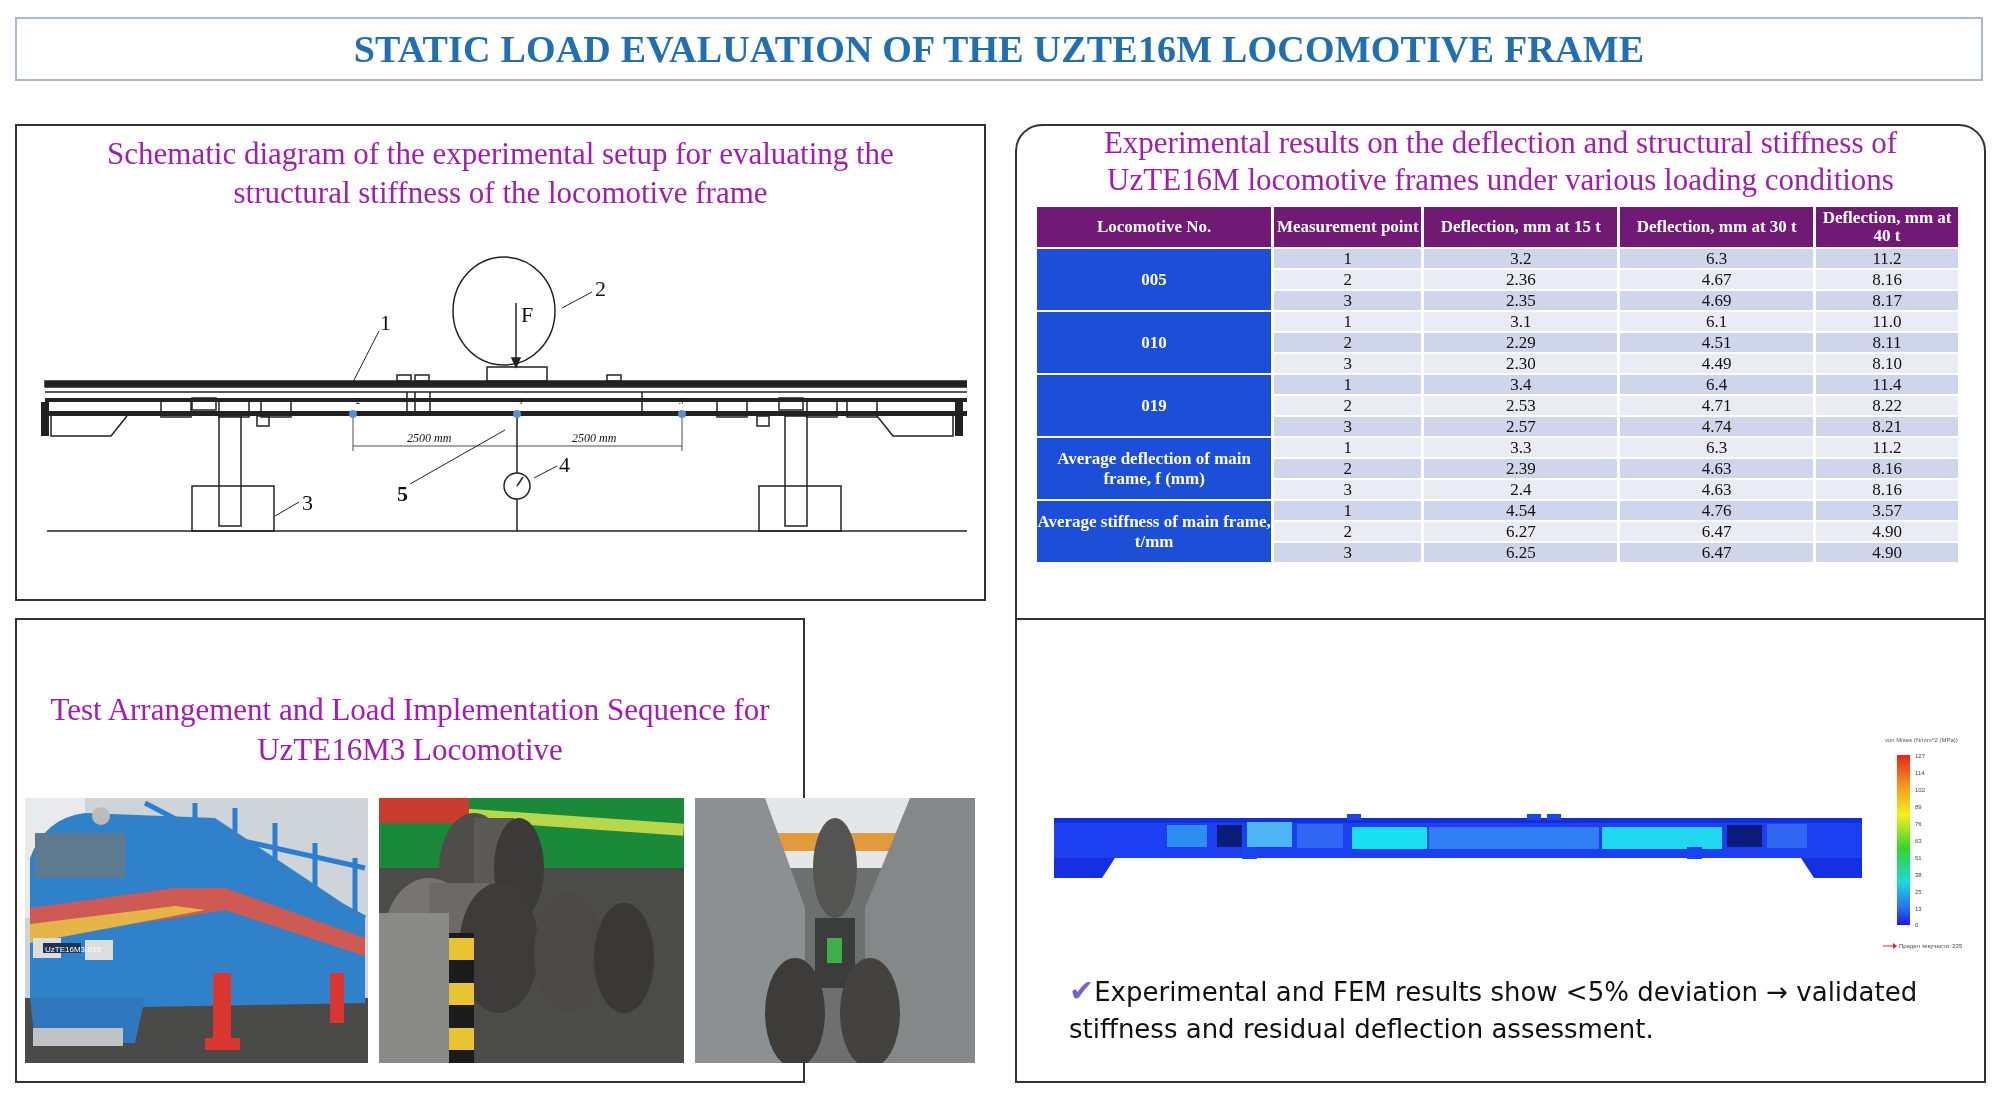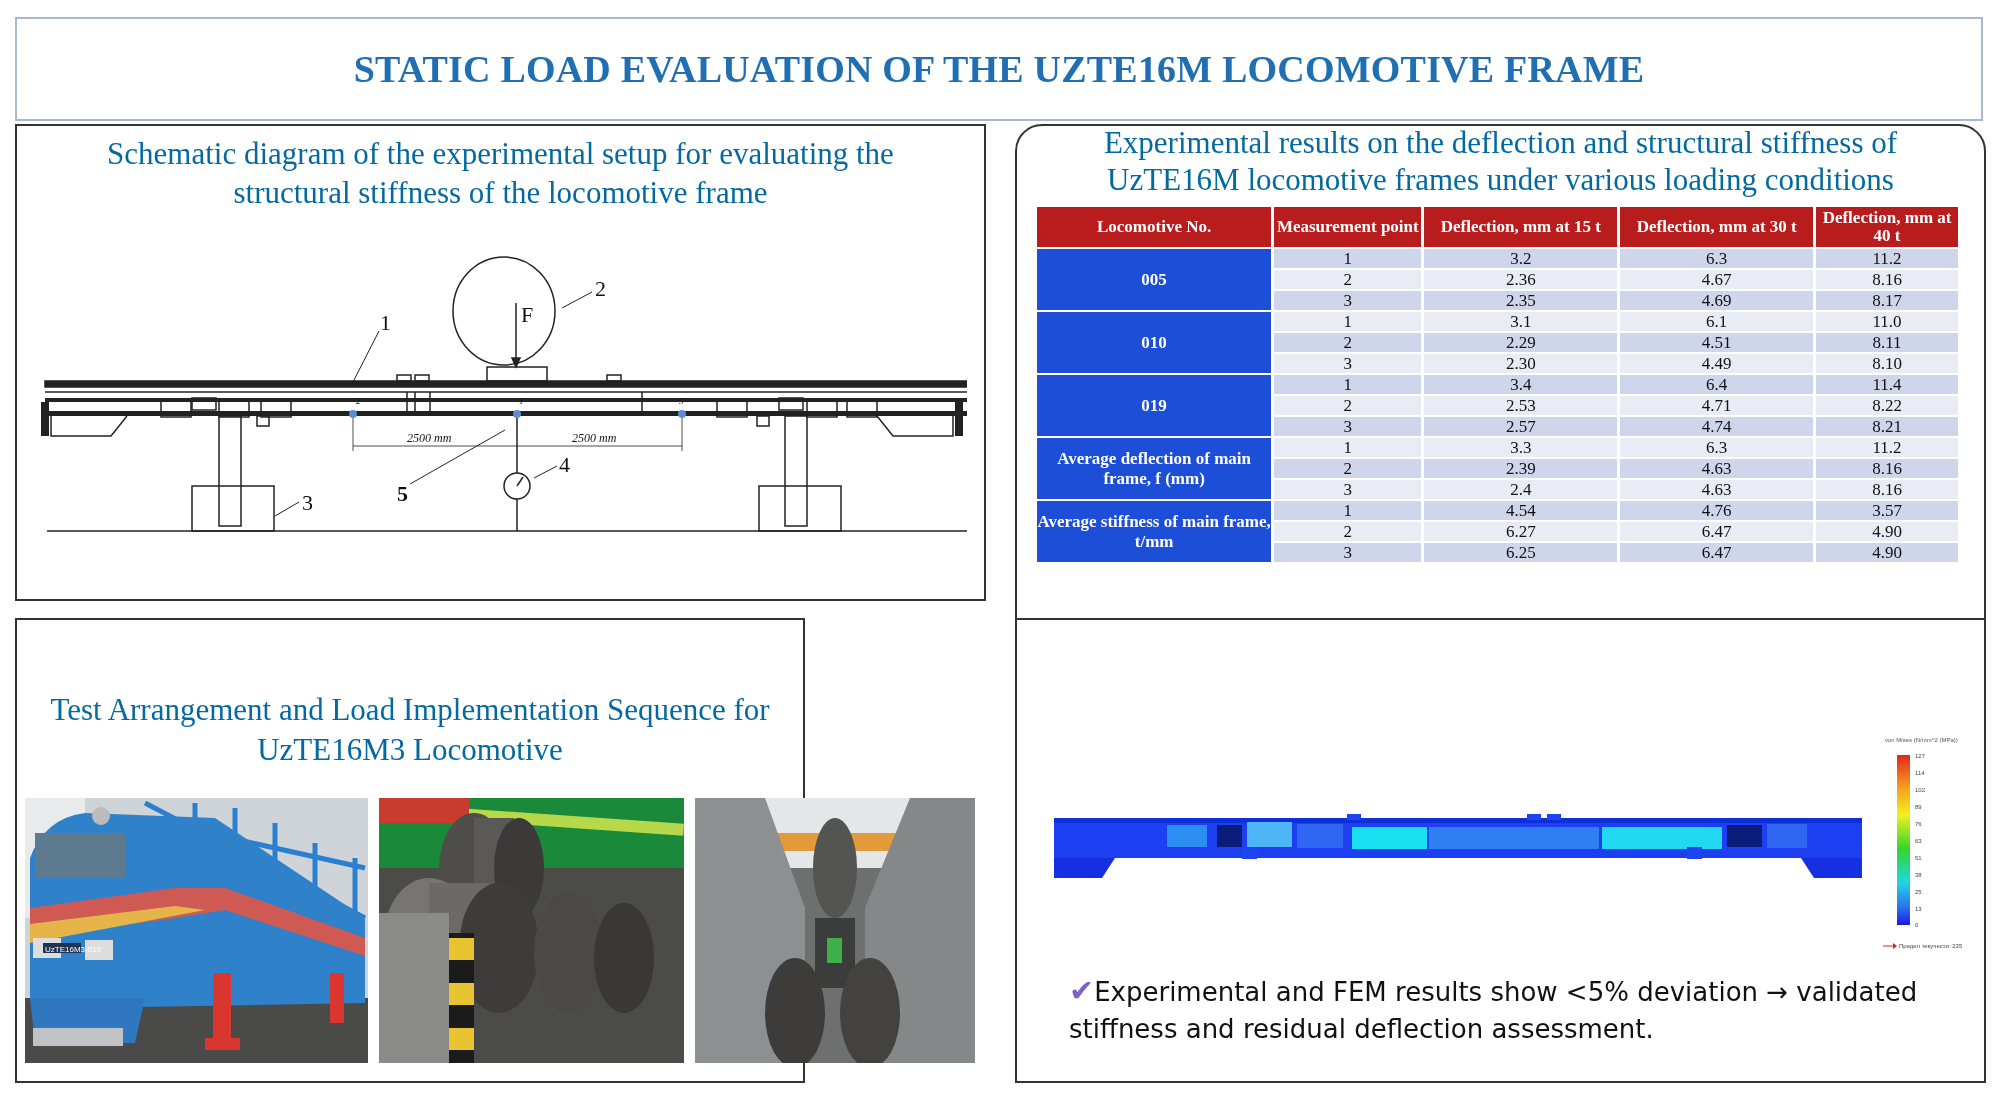--- a/index.html
+++ b/index.html
@@ -1,31 +1,31 @@
 <!DOCTYPE html>
 <html><head>
 <meta charset="utf-8">
 <style>
   html,body{margin:0;padding:0;background:#fff;}
   body{width:2000px;height:1113px;position:relative;overflow:hidden;font-family:"Liberation Serif",serif;}
-  .titlebar{position:absolute;left:15px;top:17px;width:1968px;height:104px;border:2px solid #a8b8d4;box-sizing:border-box;background:#fff;display:flex;align-items:center;justify-content:center;}
+  .titlebar{position:absolute;left:15px;top:17px;width:1968px;height:64px;border:2px solid #a8b8d4;box-sizing:border-box;background:#fff;display:flex;align-items:center;justify-content:center;}
   .titlebar h1{margin:0;font-family:"Liberation Serif",serif;font-weight:bold;font-size:38px;color:#1f6fb2;letter-spacing:0.2px;}
   .panel{position:absolute;border:2px solid #333;box-sizing:border-box;background:#fff;}
   .p-tl{left:15px;top:124px;width:971px;height:477px;}
   .p-tr{left:1015px;top:124px;width:971px;height:608px;border-radius:27px;}
   .p-bl{left:15px;top:618px;width:790px;height:465px;}
   .p-br{left:1015px;top:618px;width:971px;height:465px;}
-  .ptitle{position:absolute;left:0;right:0;text-align:center;font-family:"Liberation Serif",serif;font-size:31px;line-height:39px;color:#0369a1;}
+  .ptitle{position:absolute;left:0;right:0;text-align:center;font-family:"Liberation Serif",serif;font-size:31px;line-height:39px;color:#a21caf;}
   .p-tl .ptitle{top:8px;}
   .p-tr .ptitle{top:-2px;line-height:37px;}
   .p-bl .ptitle{top:70px;line-height:40px;}
   .p-br .ptitle{top:6px;line-height:38px;}
   
   table.res{position:absolute;left:17px;top:79px;width:927px;border-collapse:separate;border-spacing:3px 2px;font-family:"Liberation Serif",serif;}
-  table.res th{background:#b91c1c;color:#fff;font-weight:bold;font-size:17px;line-height:18px;height:40px;padding:0 2px;text-align:center;}
+  table.res th{background:#701a75;color:#fff;font-weight:bold;font-size:17px;line-height:18px;height:40px;padding:0 2px;text-align:center;}
   table.res td{font-size:17px;line-height:18px;height:19px;padding:0;text-align:center;color:#111;}
   table.res td.grp{background:#1d4ed8;color:#fff;font-weight:bold;font-size:17px;line-height:20px;}
   table.res tr.odd td.v{background:#cfd5ea;}
   table.res tr.even td.v{background:#e9ebf5;}
   .diagram{position:absolute;left:20px;top:120px;}
   .photos{position:absolute;left:8px;top:178px;height:265px;}
   .photo{position:absolute;top:0;height:265px;overflow:hidden;}
   .fem{position:absolute;left:30px;top:110px;}
   .note{position:absolute;left:52px;top:352px;width:880px;font-family:"DejaVu Sans",sans-serif;font-size:26px;line-height:37px;color:#111;}
   .note .chk{color:#7b61c9;font-size:30px;}

